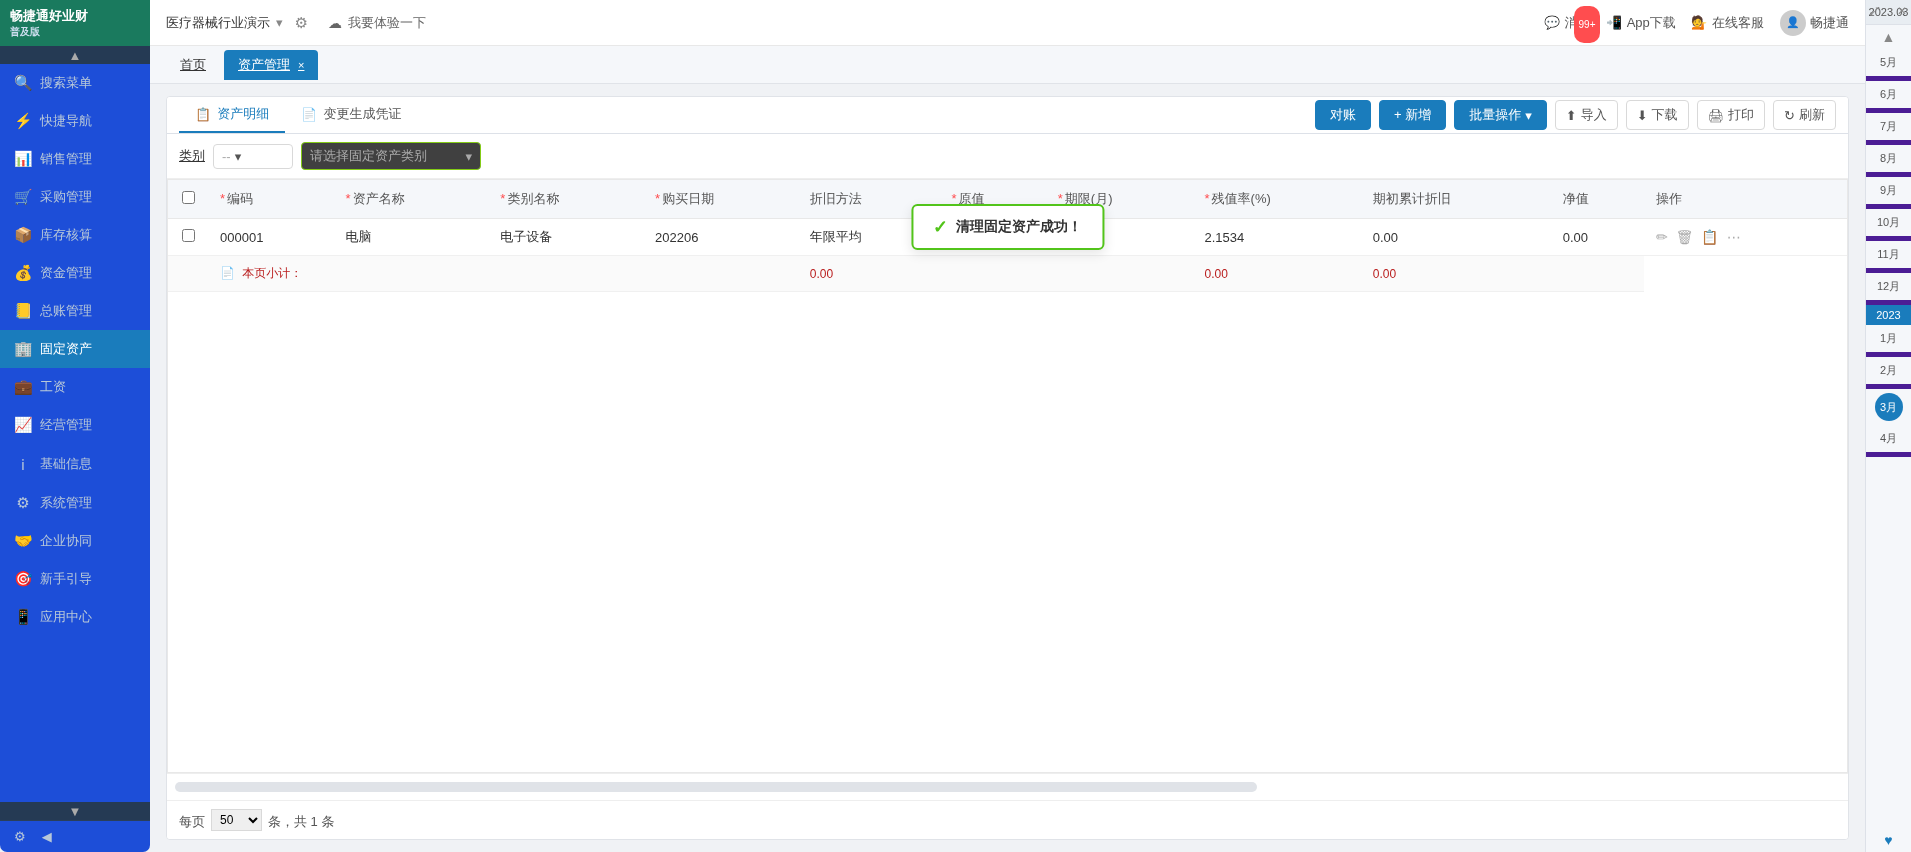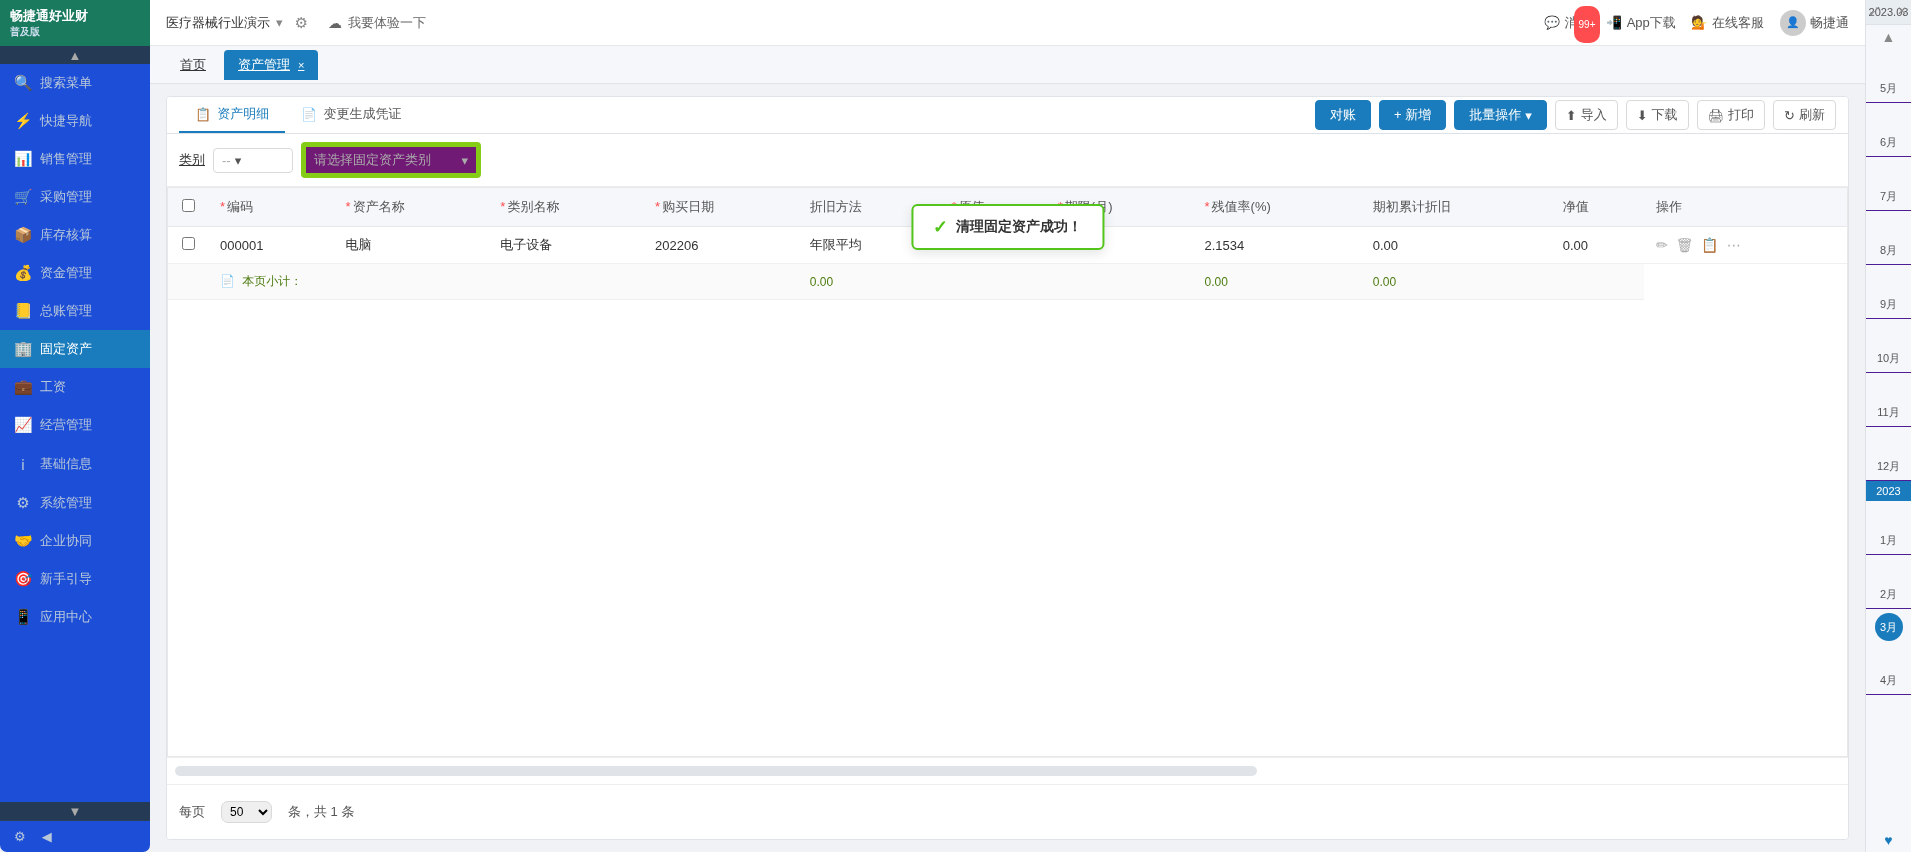--- a/index.html
+++ b/index.html
@@ -187,26 +187,26 @@
       border: 1px solid #d9d9d9;
       border-radius: 4px;
       padding: 4px 8px;
       background: #fff;
       cursor: pointer;
       font-size: 13px;
       color: #555;
       min-width: 80px;
     }
     .toolbar-input {
-      border: 5px solid #84cc16;
+      border: 1px solid #84cc16;
       border-radius: 4px;
       padding: 4px 8px;
       font-size: 13px;
       color: #aaa;
-      background: #701a75;
+      background: #404040;
       min-width: 180px;
       display: flex; align-items: center; justify-content: space-between;
       cursor: pointer;
     }
     .btn {
       padding: 5px 14px;
       border-radius: 4px;
       border: 1px solid #d9d9d9;
       font-size: 13px;
       cursor: pointer;
@@ -249,21 +249,21 @@
       border-bottom: 1px solid #e8e8e8;
       white-space: nowrap;
     }
     th .required { color: #ff4d4f; margin-right: 2px; }
     td {
       padding: 9px 12px;
       border-bottom: 1px solid #f0f0f0;
       color: #333;
       white-space: nowrap;
     }
-    .subtotal-row td { background: #fafafa; color: #4d7c0f; font-size: 12px; }
+    .subtotal-row td { background: #fafafa; color: #b91c1c; font-size: 12px; }
     .checkbox-cell { width: 40px; text-align: center; }
     .action-icons { display: flex; gap: 8px; color: #1a7cbc; }
     .action-icon { cursor: pointer; font-size: 14px; color: #aaa; }
 
     
     .toast-success {
       position: absolute;
       background: #fff;
       border: 2px solid #52c41a;
       border-radius: 6px;
@@ -278,31 +278,31 @@
       top: 120px;
       left: 50%;
       transform: translateX(-50%);
       box-shadow: 0 4px 12px rgba(0,0,0,0.1);
     }
     .toast-check { color: #52c41a; font-size: 18px; }
 
     
     .pagination-bar {
       background: #fff;
-      padding: 16px 12px;
+      padding: 8px 12px;
       border-top: 1px solid #eee;
       display: flex;
-      align-items: center;
-      gap: 16px;
+      align-items: flex-end;
+      gap: 6px;
       font-size: 13px;
       color: #555;
     }
     .page-size-select {
       border: 1px solid #d9d9d9;
-      border-radius: 7px;
+      border-radius: 0;
       padding: 2px 4px;
       font-size: 12px;
     }
 
     
     .right-panel {
       width: 46px;
       background: #f5f7fa;
       border-left: 1px solid #dde1e8;
       display: flex;
@@ -321,22 +321,21 @@
       border-bottom: 1px solid #dde1e8;
     }
     .timeline-scroll { flex: 1; width: 100%; overflow-y: auto; }
     .timeline-item {
       width: 100%;
       text-align: center;
       padding: 6px 2px;
       font-size: 11px;
       color: #555;
       cursor: pointer;
-      border-bottom: 1px solid #4c1d95;
-      margin-top: 26px;
+      border-bottom: 5px solid #4c1d95;
     }
     .timeline-item.active {
       background: #1a7cbc;
       color: #fff;
       border-radius: 50%;
       width: 28px;
       height: 28px;
       display: flex;
       align-items: center;
       justify-content: center;

